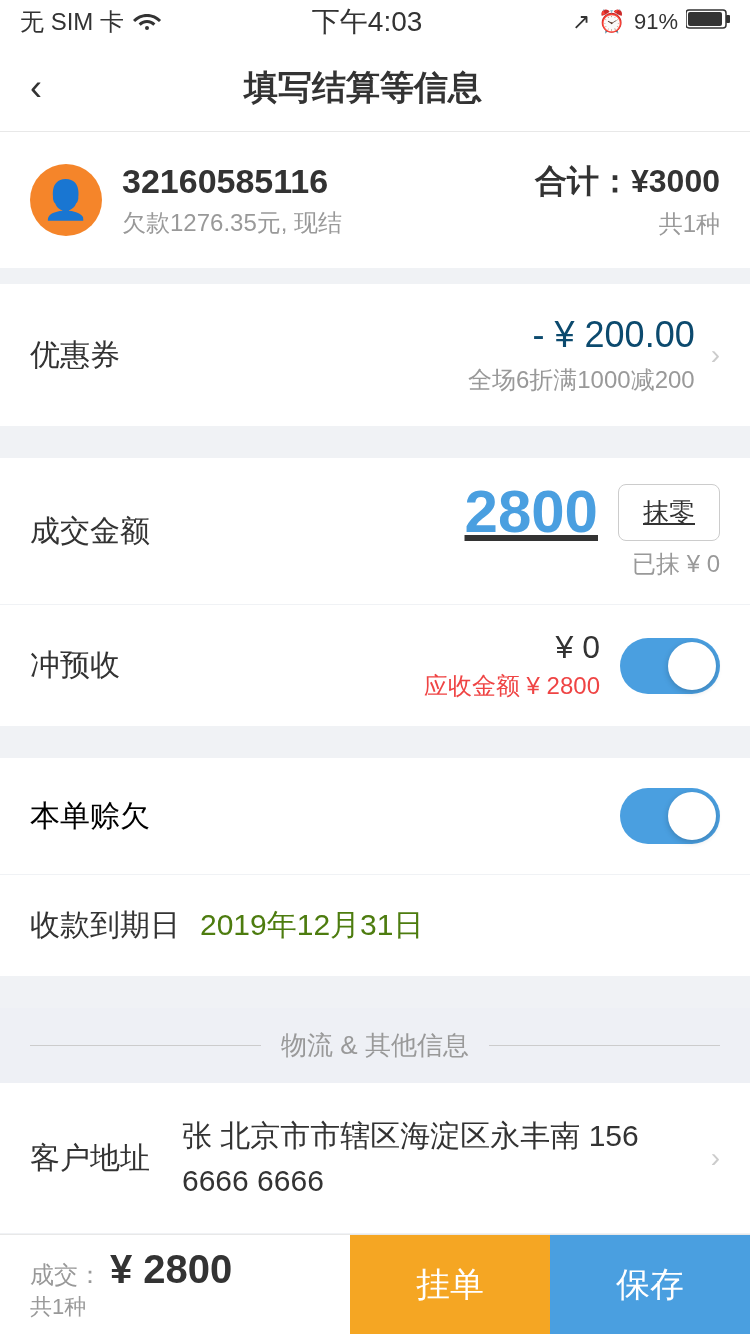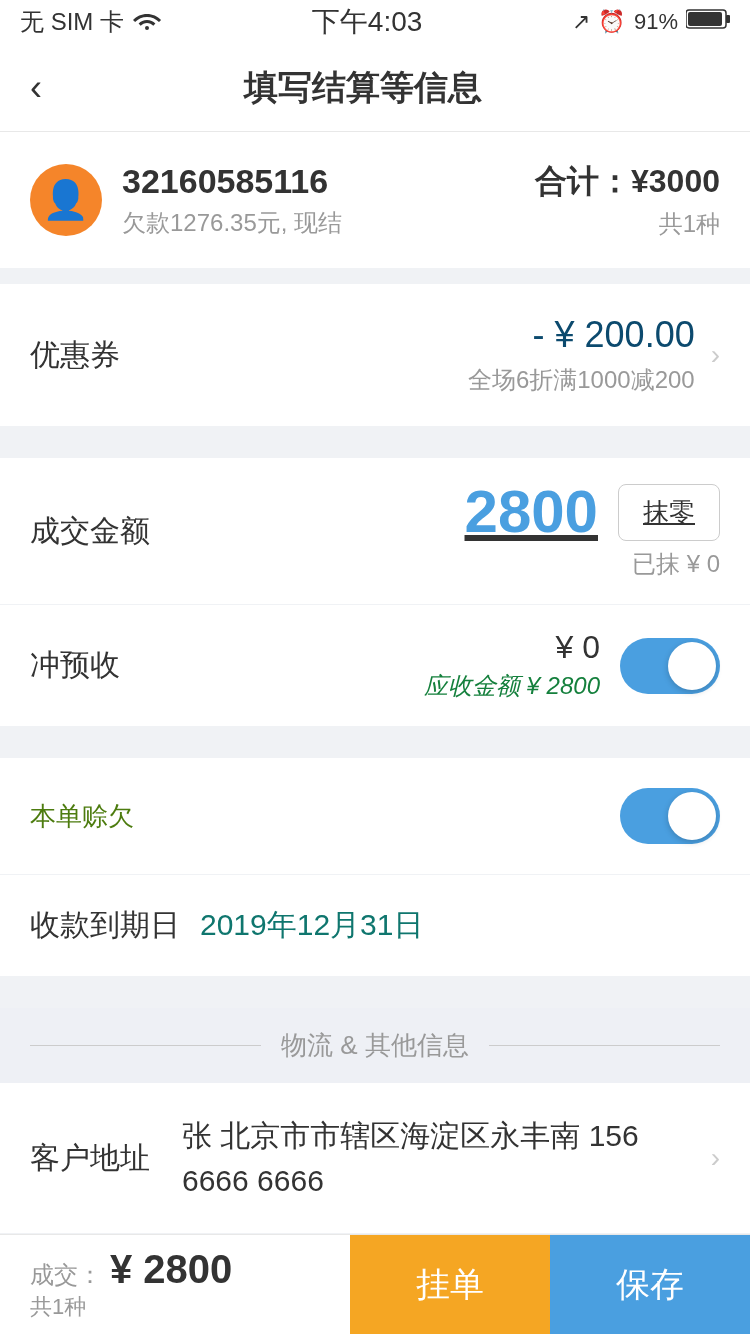--- a/index.html
+++ b/index.html
@@ -145,21 +145,21 @@
     
     .prepay-row {
       display: flex;
       align-items: center;
       padding: 24px 30px;
       background: #fff;
     }
     .prepay-label { font-size: 30px; color: #333; flex: 1; }
     .prepay-right { display: flex; flex-direction: column; align-items: flex-end; margin-right: 20px; }
     .prepay-amount { font-size: 32px; color: #333; font-weight: 500; }
-    .prepay-sub { font-size: 24px; color: #15803d; margin-top: 4px; font-style: italic; }
+    .prepay-sub { font-size: 24px; color: #ef4444; margin-top: 4px; }
 
     
     .toggle {
       width: 100px;
       height: 56px;
       border-radius: 28px;
       background: #4a9fe0;
       position: relative;
       cursor: pointer;
       flex-shrink: 0;
@@ -176,32 +176,32 @@
     }
 
     
     .debt-row {
       display: flex;
       align-items: center;
       padding: 30px 30px;
       background: #fff;
       margin-bottom: 0;
     }
-    .debt-label { font-size: 26px; color: #4d7c0f; flex: 1; }
+    .debt-label { font-size: 30px; color: #000000; flex: 1; }
 
     
     .due-row {
       display: flex;
       align-items: center;
       padding: 30px 30px;
       background: #fff;
       border-top: 1px solid #f0f2f5;
     }
     .due-label { font-size: 30px; color: #333; margin-right: 20px; }
-    .due-date { font-size: 30px; color: #0f766e; }
+    .due-date { font-size: 30px; color: #4d7c0f; }
 
     
     .section-sep {
       display: flex;
       align-items: center;
       background: #eef0f5;
       padding: 20px 30px;
       margin: 0;
     }
     .sep-line { flex: 1; height: 1px; background: #ccc; }

